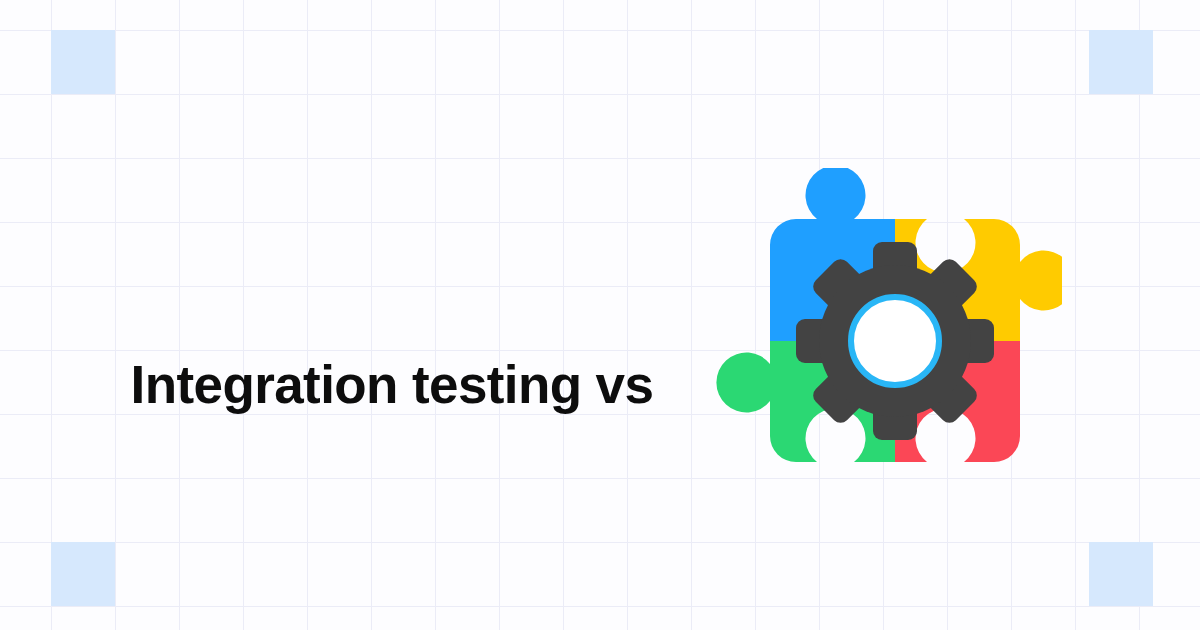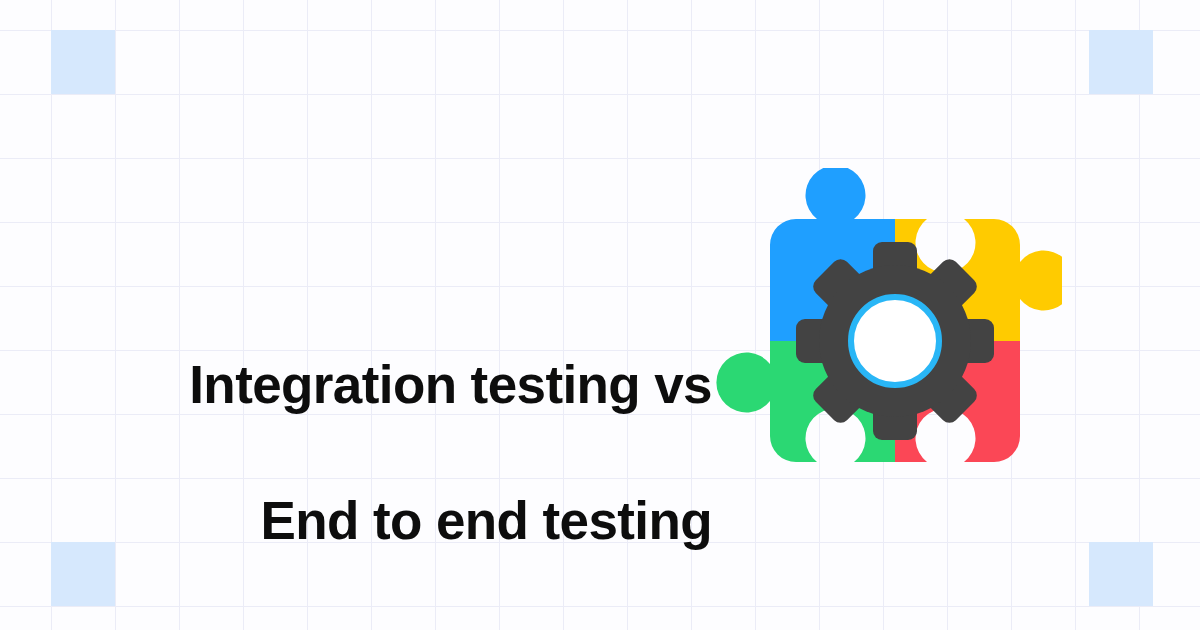--- a/index.html
+++ b/index.html
@@ -53,21 +53,20 @@
     text-align: center;
     color: #0d0d0d;
     font-size: 53px;
     font-weight: 700;
     line-height: 1.28;
     letter-spacing: -0.6px;
     white-space: pre-line;
   }
   .headline .line {
     display: block;
-    text-align: right;
   }
 
   
   .artwork {
     position: absolute;
     left: 716px;
     top: 168px;
     width: 346px;
     height: 330px;
   }
@@ -84,21 +83,20 @@
 
   <div class="grid-layer"></div>
 
   <div class="grid-cell tl"></div>
   <div class="grid-cell tr"></div>
   <div class="grid-cell bl"></div>
   <div class="grid-cell br"></div>
 
   <h1 class="headline">
     <span class="line">Integration testing vs</span>
-    <span class="line">End to end testing</span>
   </h1>
 
   <div class="artwork">
     <svg viewBox="0 0 346 330" xmlns="http://www.w3.org/2000/svg" aria-hidden="true">
 
       <g>
         <path fill="#1f9fff" d="
           M 54 77
           a 26 26 0 0 1 26 -26
           L 101 51

